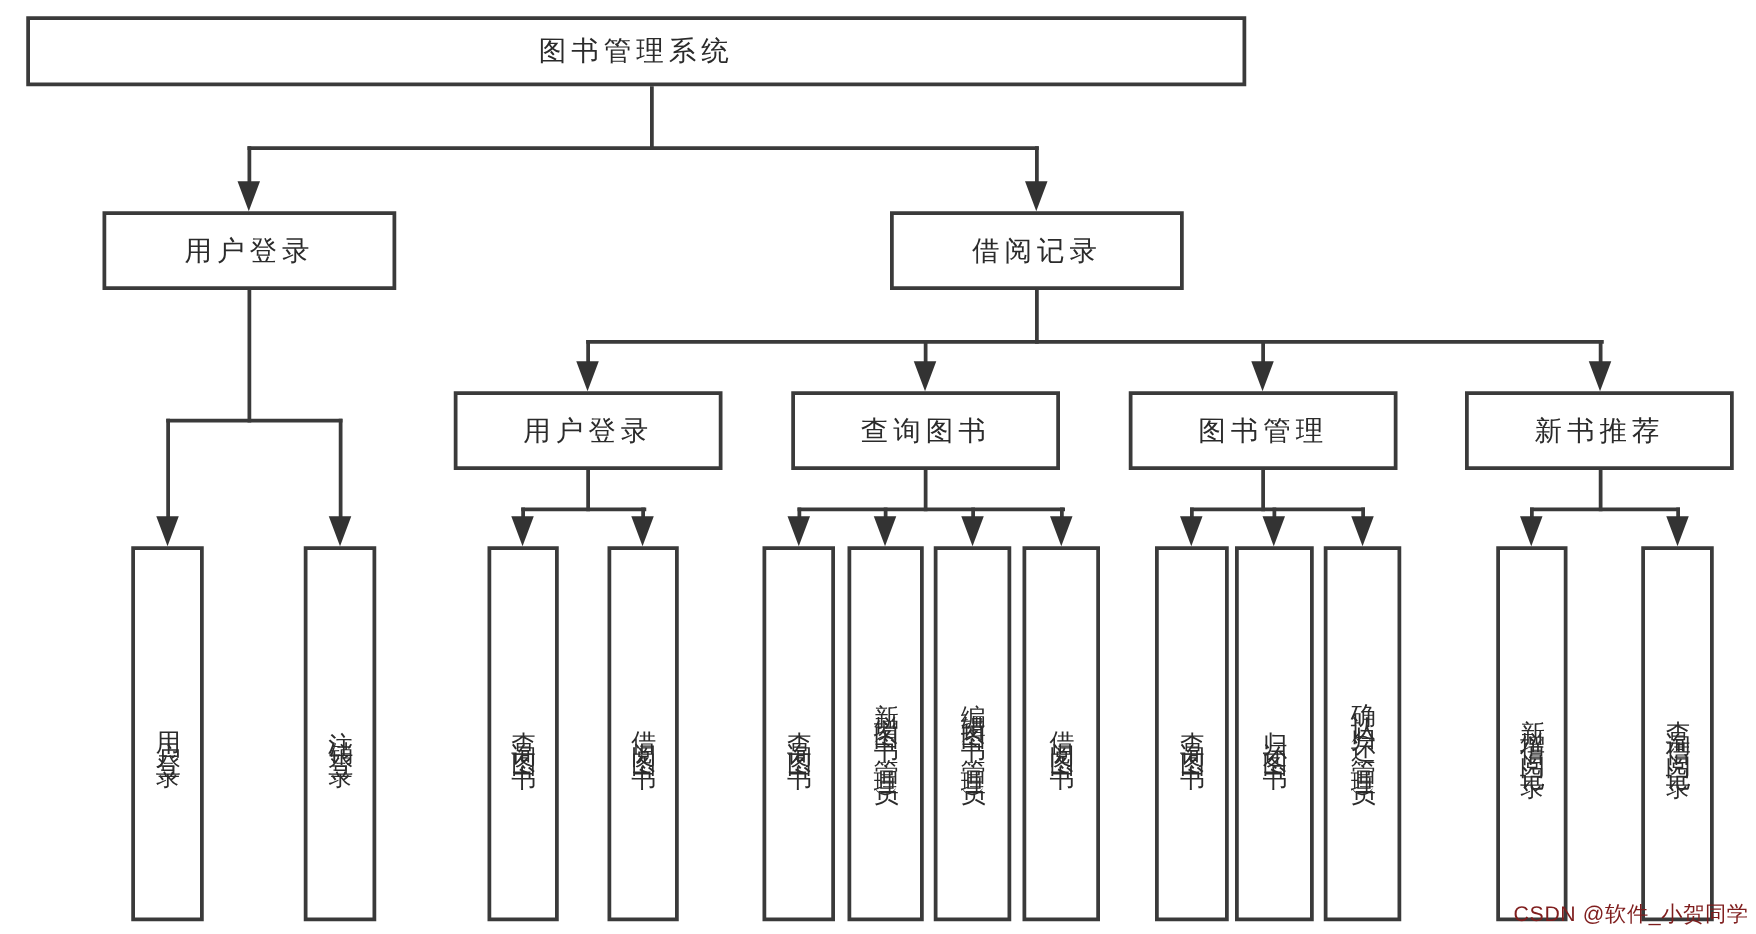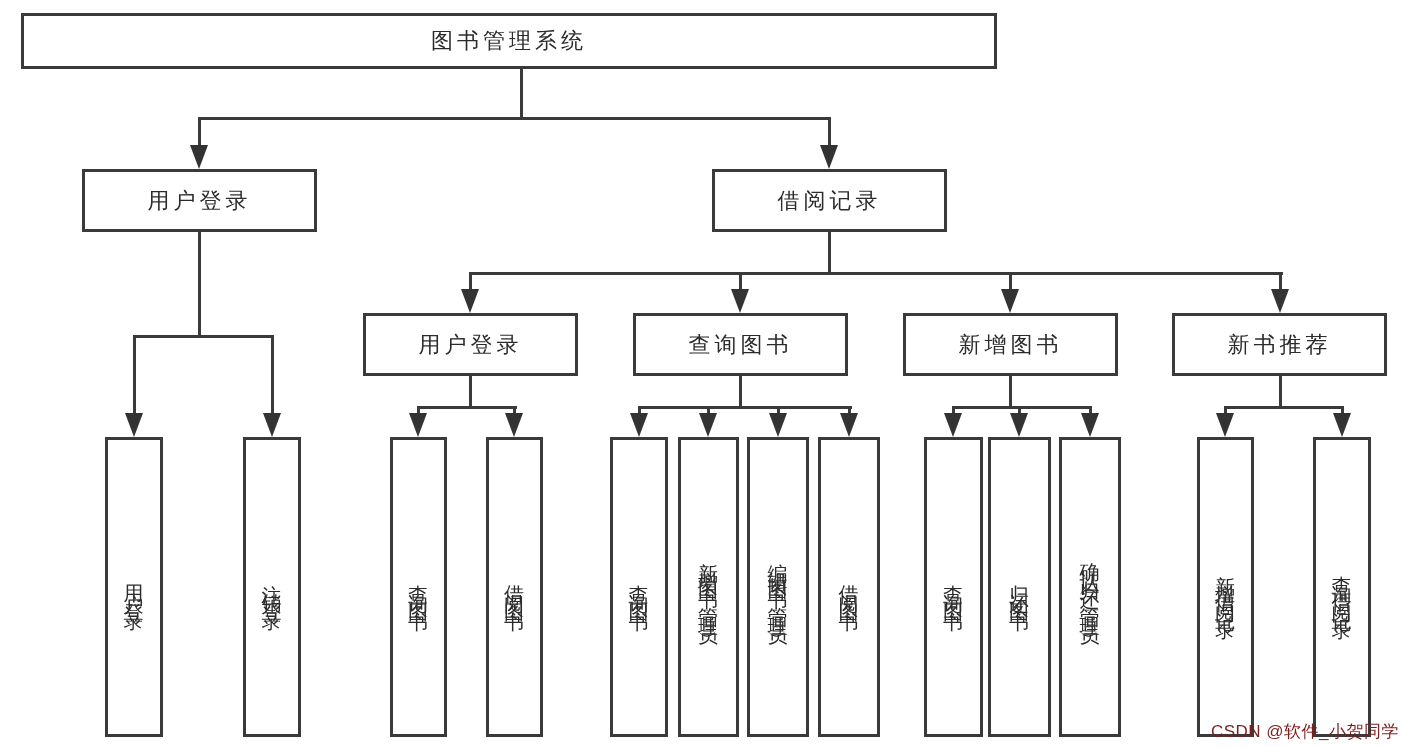--- a/index.html
+++ b/index.html
@@ -91,21 +91,21 @@
 
   <div class="box" style="left:363px; top:313px; width:215px; height:63px;">
     <span class="hlabel">用户登录</span>
   </div>
 
   <div class="box" style="left:633px; top:313px; width:215px; height:63px;">
     <span class="hlabel">查询图书</span>
   </div>
 
   <div class="box" style="left:903px; top:313px; width:215px; height:63px;">
-    <span class="hlabel">新增图书</span>
+    <span class="hlabel">图书管理</span>
   </div>
 
   <div class="box" style="left:1172px; top:313px; width:215px; height:63px;">
     <span class="hlabel">新书推荐</span>
   </div>
 
   <div class="box leaf" style="left:105px; width:58px;">
     <span class="vlabel">用户登录</span>
   </div>
   <div class="box leaf" style="left:243px; width:58px;">

